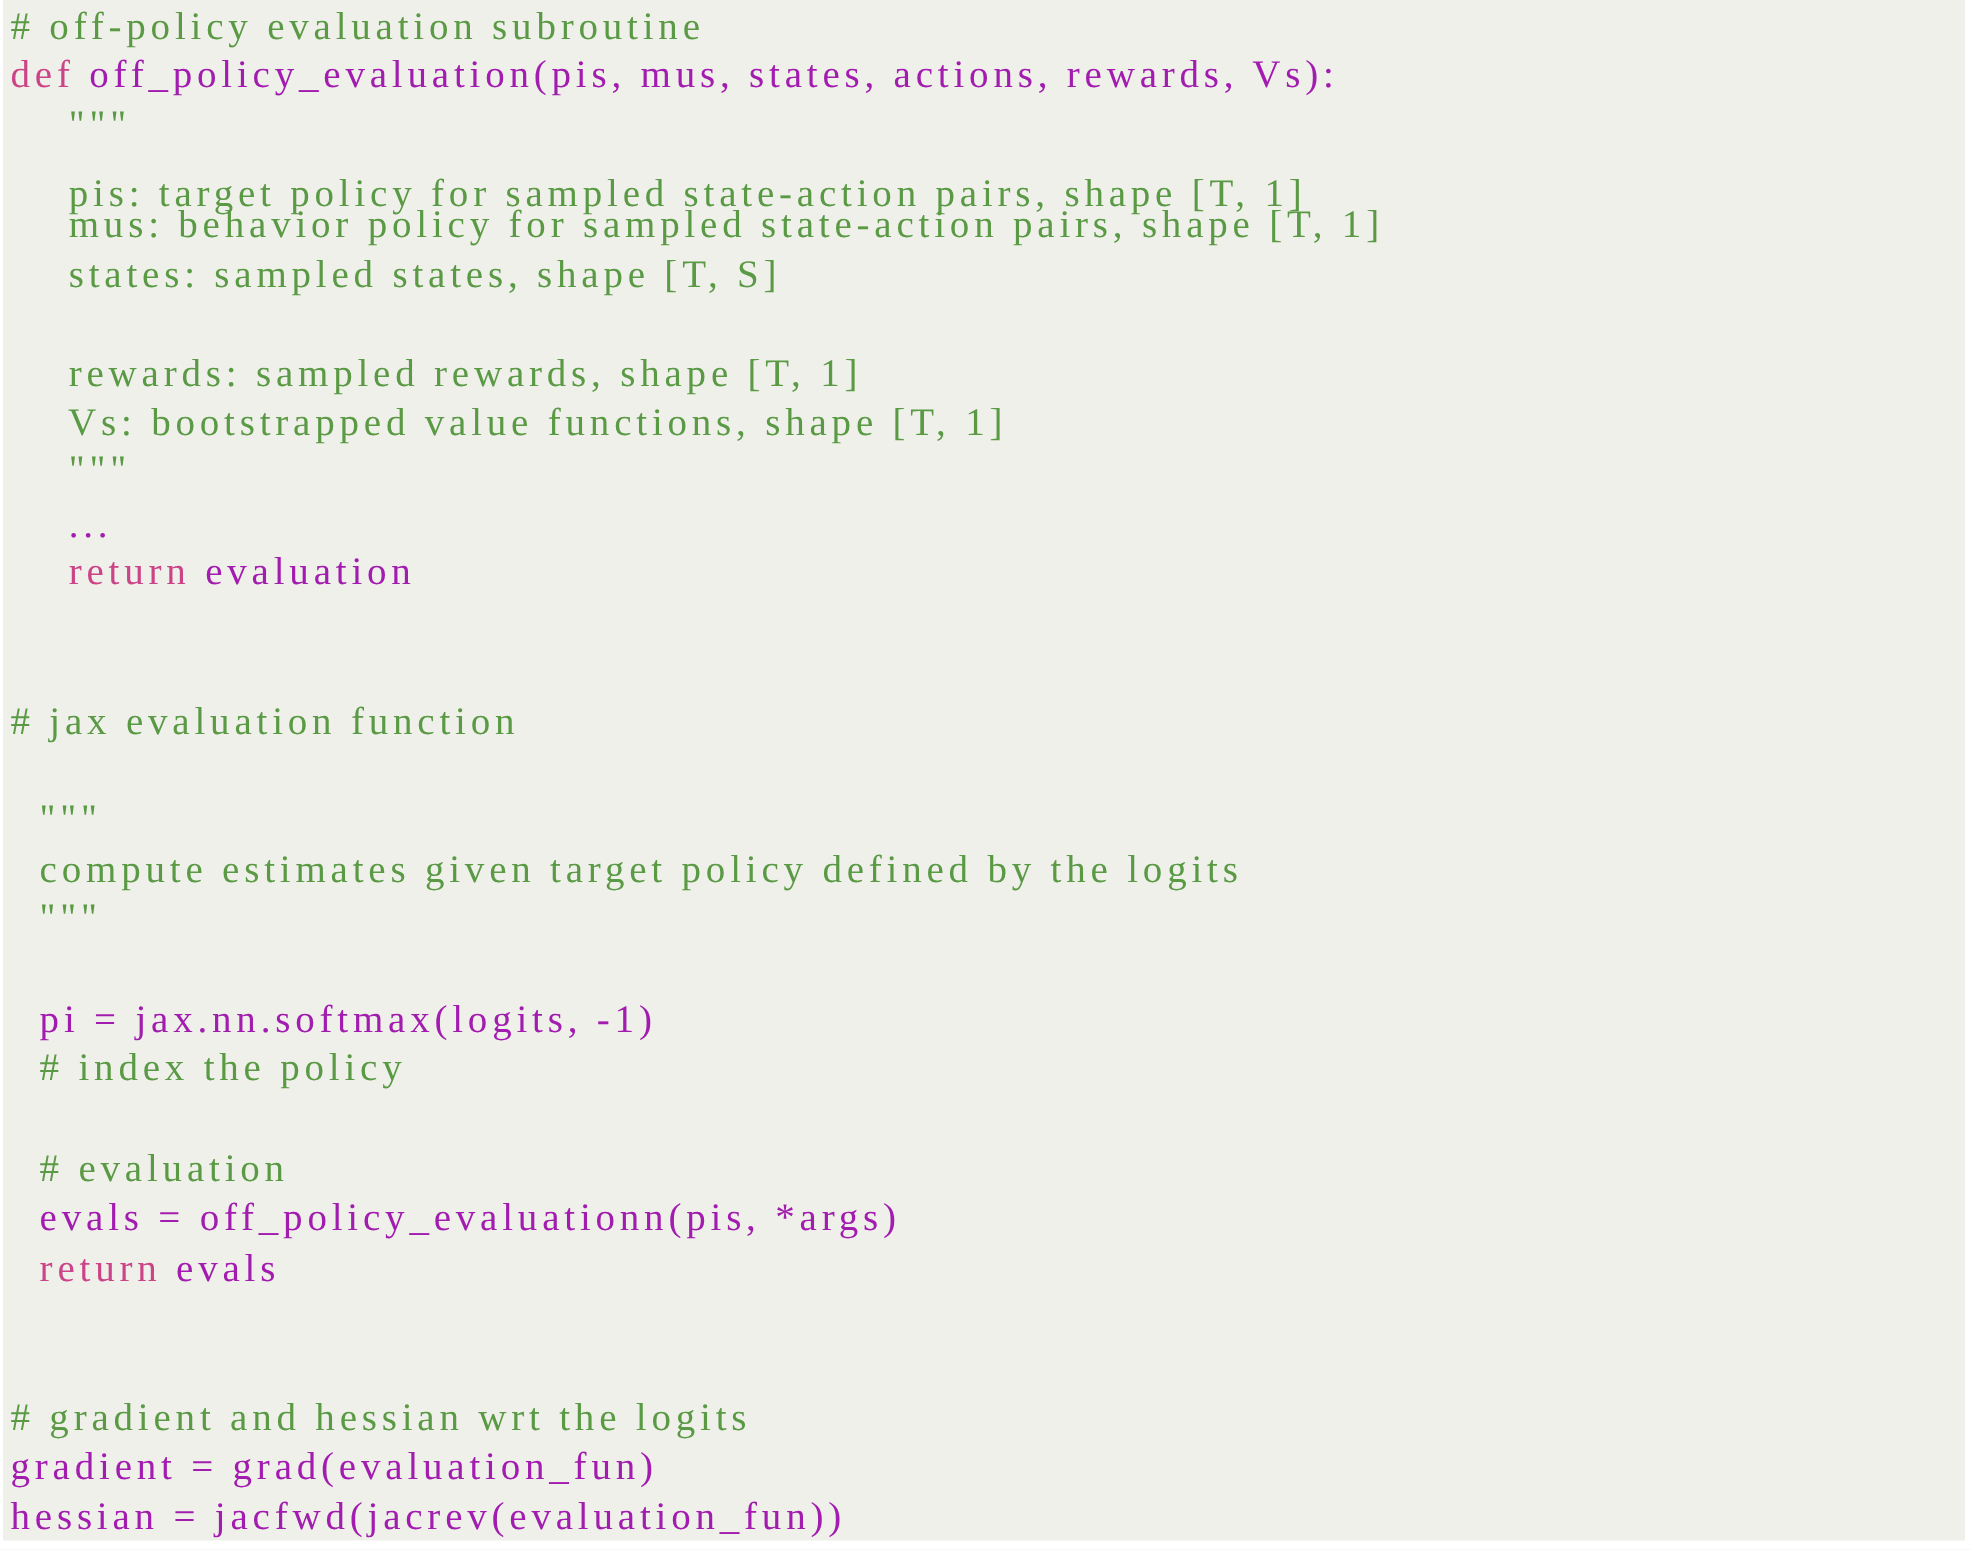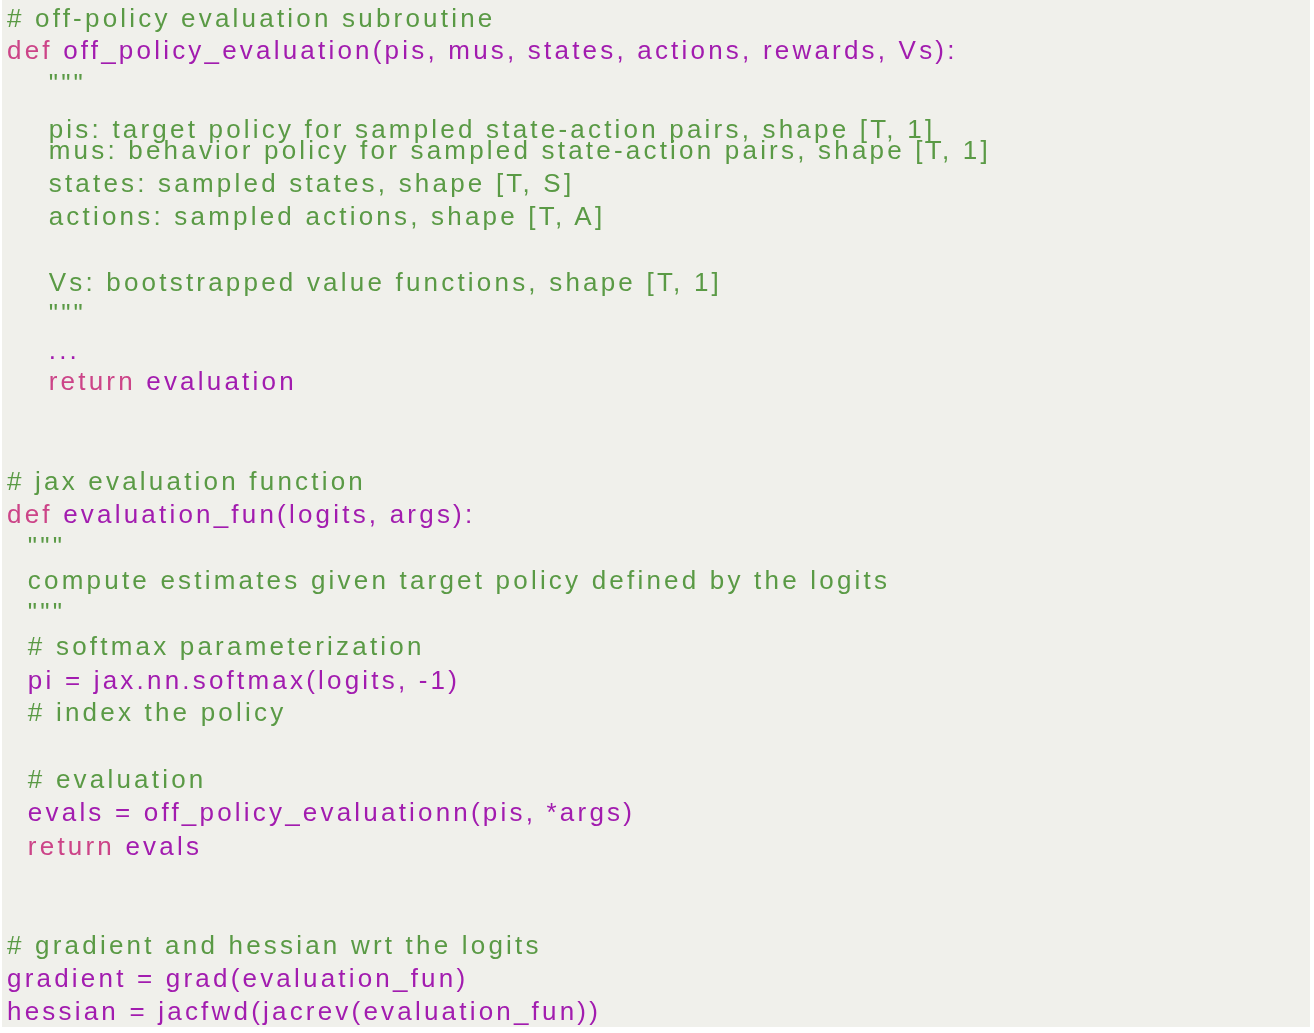--- a/index.html
+++ b/index.html
@@ -18,21 +18,21 @@
       top: 0;
       width: 1308px;
       height: 1027px;
       background: #f0f0eb;
     }
     .line {
       position: absolute;
       left: 5px;
       height: 30px;
       line-height: 30px;
-      font-family: Liberation Sans, sans-serif;
+      font-family: Liberation Serif, serif;
       font-size: 26px;
       letter-spacing: 3.2px;
       white-space: pre;
       color: #1a1a1a;
     }
     .tok-comment { color: #5a9a45; }
     .tok-doc { color: #5a9a45; }
     .tok-kw { color: #cc4488; }
     .tok-plain { color: #a21caf; }
   </style>
@@ -40,32 +40,30 @@
 <body>
 
 <div class="listing">
 
   <div class="line" style="top:3px"><span class="tok-comment"># off-policy evaluation subroutine</span></div>
   <div class="line" style="top:35px"><span class="tok-kw">def</span><span class="tok-plain"> off_policy_evaluation(pis, mus, states, actions, rewards, Vs):</span></div>
   <div class="line" style="top:68px"><span>    </span><span class="tok-doc">"""</span></div>
   <div class="line" style="top:114px"><span>    </span><span class="tok-doc">pis: target policy for sampled state-action pairs, shape [T, 1]</span></div>
   <div class="line" style="top:135px"><span>    </span><span class="tok-doc">mus: behavior policy for sampled state-action pairs, shape [T, 1]</span></div>
   <div class="line" style="top:168px"><span>    </span><span class="tok-doc">states: sampled states, shape [T, S]</span></div>
-  <div class="line" style="top:201px"><span>    </span><span class="tok-doc">actions: sampled actions, shape [T, A]</span></div>
+  <div class="line" style="top:234px"><span>    </span><span class="tok-doc">rewards: sampled rewards, shape [T, 1]</span></div>
   <div class="line" style="top:267px"><span>    </span><span class="tok-doc">Vs: bootstrapped value functions, shape [T, 1]</span></div>
   <div class="line" style="top:298px"><span>    </span><span class="tok-doc">"""</span></div>
   <div class="line" style="top:335px"><span>    </span><span class="tok-plain">...</span></div>
   <div class="line" style="top:366px"><span>    </span><span class="tok-kw">return</span><span class="tok-plain"> evaluation</span></div>
 
   <div class="line" style="top:466px"><span class="tok-comment"># jax evaluation function</span></div>
-  <div class="line" style="top:499px"><span class="tok-kw">def</span><span class="tok-plain"> evaluation_fun(logits, args):</span></div>
   <div class="line" style="top:531px"><span>  </span><span class="tok-doc">"""</span></div>
   <div class="line" style="top:565px"><span>  </span><span class="tok-doc">compute estimates given target policy defined by the logits</span></div>
   <div class="line" style="top:597px"><span>  </span><span class="tok-doc">"""</span></div>
-  <div class="line" style="top:631px"><span>  </span><span class="tok-comment"># softmax parameterization</span></div>
   <div class="line" style="top:665px"><span>  </span><span class="tok-plain">pi = jax.nn.softmax(logits, -1)</span></div>
   <div class="line" style="top:697px"><span>  </span><span class="tok-comment"># index the policy</span></div>
   <div class="line" style="top:764px"><span>  </span><span class="tok-comment"># evaluation</span></div>
   <div class="line" style="top:797px"><span>  </span><span class="tok-plain">evals = off_policy_evaluationn(pis, *args)</span></div>
   <div class="line" style="top:831px"><span>  </span><span class="tok-kw">return</span><span class="tok-plain"> evals</span></div>
 
   <div class="line" style="top:930px"><span class="tok-comment"># gradient and hessian wrt the logits</span></div>
   <div class="line" style="top:963px"><span class="tok-plain">gradient = grad(evaluation_fun)</span></div>
   <div class="line" style="top:996px"><span class="tok-plain">hessian = jacfwd(jacrev(evaluation_fun))</span></div>
 </div>

